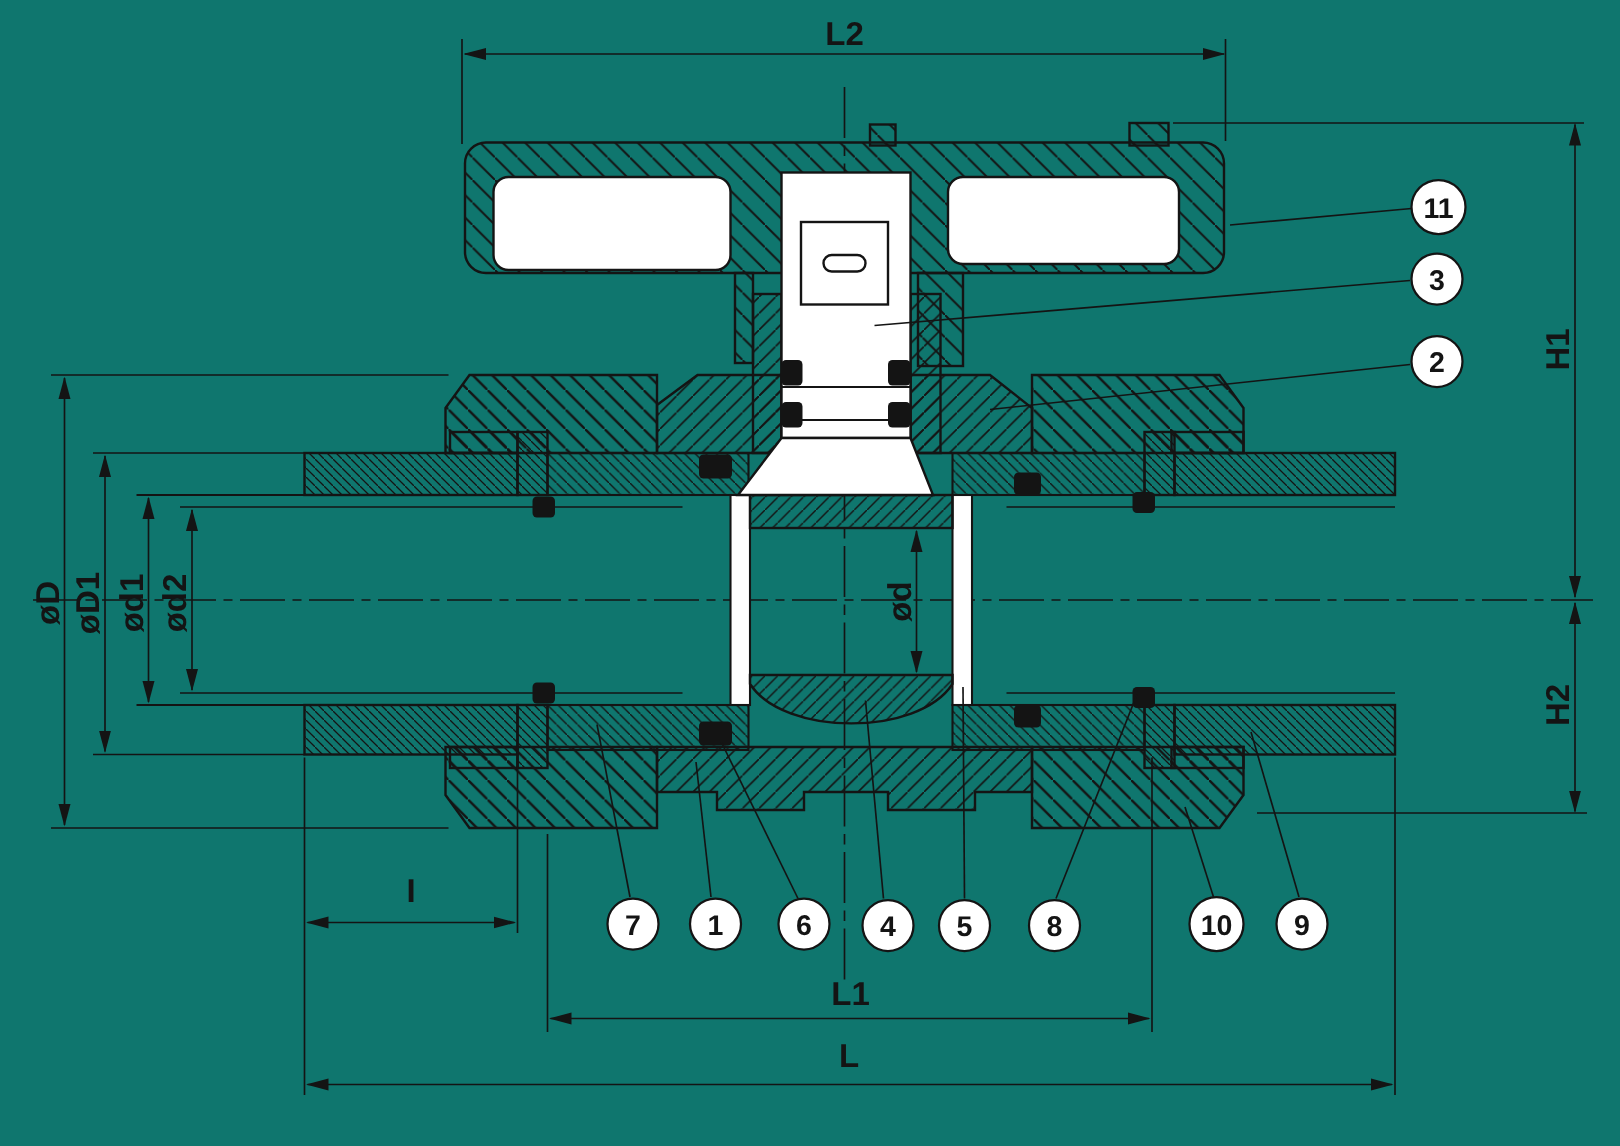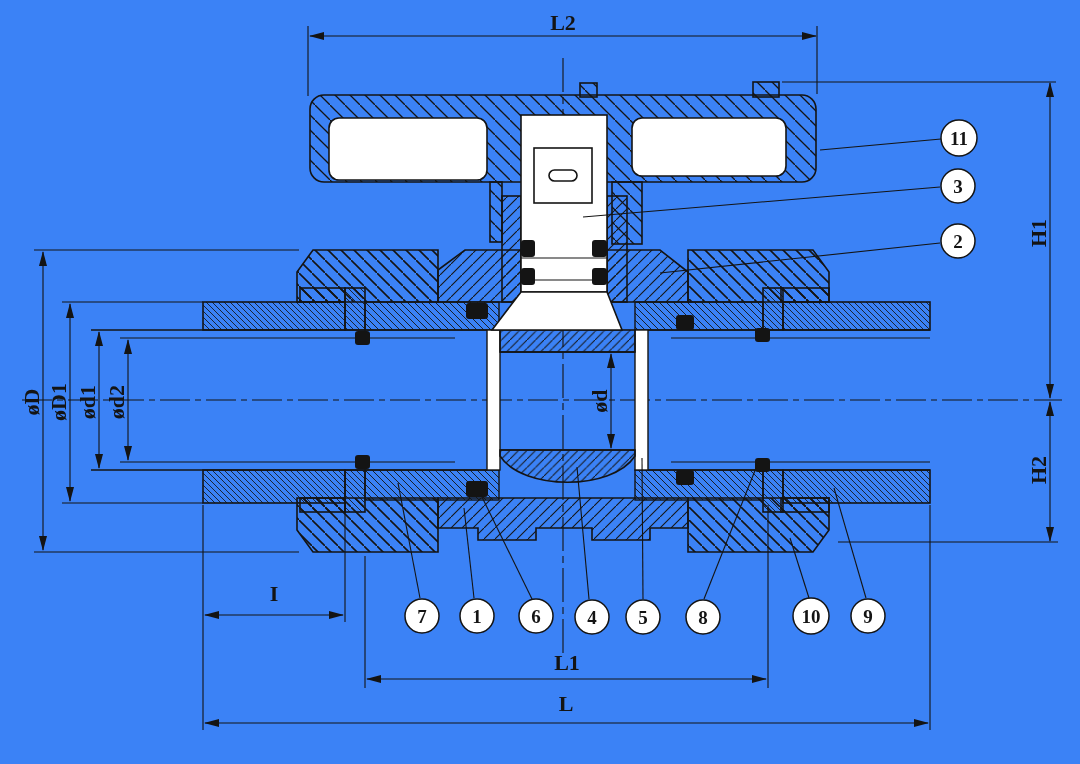--- a/index.html
+++ b/index.html
@@ -1,17 +1,17 @@
 <!DOCTYPE html>
 <html><head>
 <meta charset="utf-8">
 <style>
   html,body{margin:0;padding:0;background:#ffffff;}
-  .page{position:relative;width:1080px;height:764px;background:#3b82f6;overflow:hidden;
-        font-family:Liberation Serif, serif;}
+  .page{position:relative;width:1080px;height:764px;background:#0f766e;overflow:hidden;
+        font-family:Liberation Sans, sans-serif;}
   svg{display:block;}
   text{fill:#141414;}
   .dim-label{font-size:22px;font-weight:bold;}
   .callout-num{font-size:19px;font-weight:bold;}
 </style>
 </head>
 <body>
 
 <div class="page">
 <svg width="1080" height="764" viewBox="0 0 1080 764">

